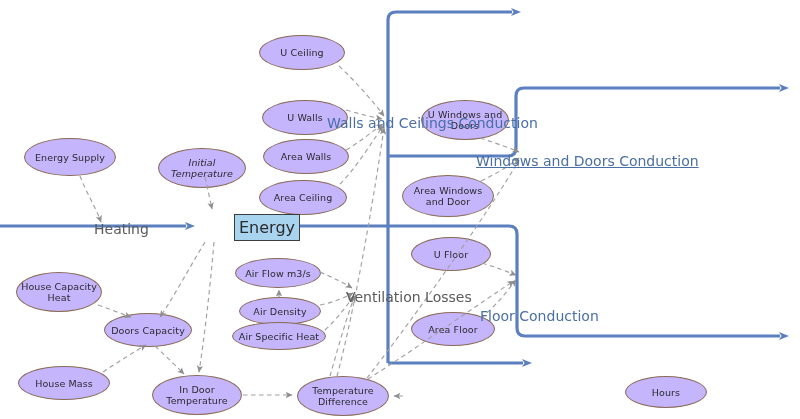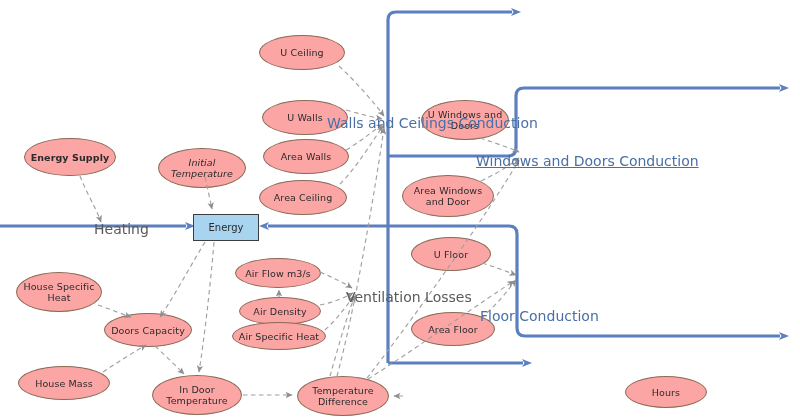--- a/index.html
+++ b/index.html
@@ -28,34 +28,35 @@
 
   .node {
     position: absolute;
     display: flex;
     align-items: center;
     justify-content: center;
     text-align: center;
     box-sizing: border-box;
   }
   .ellipse {
-    background: #fca5a5;
+    background: #c4b5fd;
     border: 1.3px solid #8a6a55;
     border-radius: 50%;
     color: #2b2b2b;
     font-size: 9.5px;
     line-height: 11px;
     letter-spacing: 0.1px;
   }
   .ellipse span { padding: 0 4px; display:block; }
   .stock {
     background: #A8D4F0;
     border: 1.3px solid #3d3d3d;
     color: #2b2b2b;
-    font-size: 10px;
+    font-size: 16px;
+    margin-left: 41px;
   }
   .flowlabel {
     position: absolute;
     color: #4a6fa5;
     font-size: 14px;
     white-space: nowrap;
     background: transparent;
   }
   .flowlabel.dark { color: #5a5a5a; }
   .zhigh { z-index: 4; }
@@ -150,21 +151,21 @@
       <path d="M243,395 L292,395"></path>
 
       <path d="M403,396 L394,396"></path>
     </g>
   </svg>
 
   <div class="node stock zhigh" style="left:193px; top:214px; width:66px; height:27px;">
     <span>Energy</span>
   </div>
 
-  <div class="node ellipse" style="left:24px; top:138px; width:92px; height:38px;font-weight:bold;">
+  <div class="node ellipse" style="left:24px; top:138px; width:92px; height:38px;">
     <span>Energy Supply</span>
   </div>
 
   <div class="node ellipse" style="left:158px; top:148px; width:88px; height:40px;font-style:italic;">
     <span>Initial Temperature</span>
   </div>
 
   <div class="node ellipse" style="left:259px; top:35px; width:86px; height:35px;">
     <span>U Ceiling</span>
   </div>
@@ -191,21 +192,21 @@
 
   <div class="node ellipse" style="left:411px; top:237px; width:80px; height:34px;">
     <span>U Floor</span>
   </div>
 
   <div class="node ellipse" style="left:411px; top:312px; width:84px; height:34px;">
     <span>Area Floor</span>
   </div>
 
   <div class="node ellipse" style="left:16px; top:272px; width:86px; height:40px;">
-    <span>House Specific Heat</span>
+    <span>House Capacity Heat</span>
   </div>
 
   <div class="node ellipse" style="left:104px; top:313px; width:88px; height:34px;">
     <span>Doors Capacity</span>
   </div>
 
   <div class="node ellipse" style="left:18px; top:366px; width:92px; height:34px;">
     <span>House Mass</span>
   </div>
 

